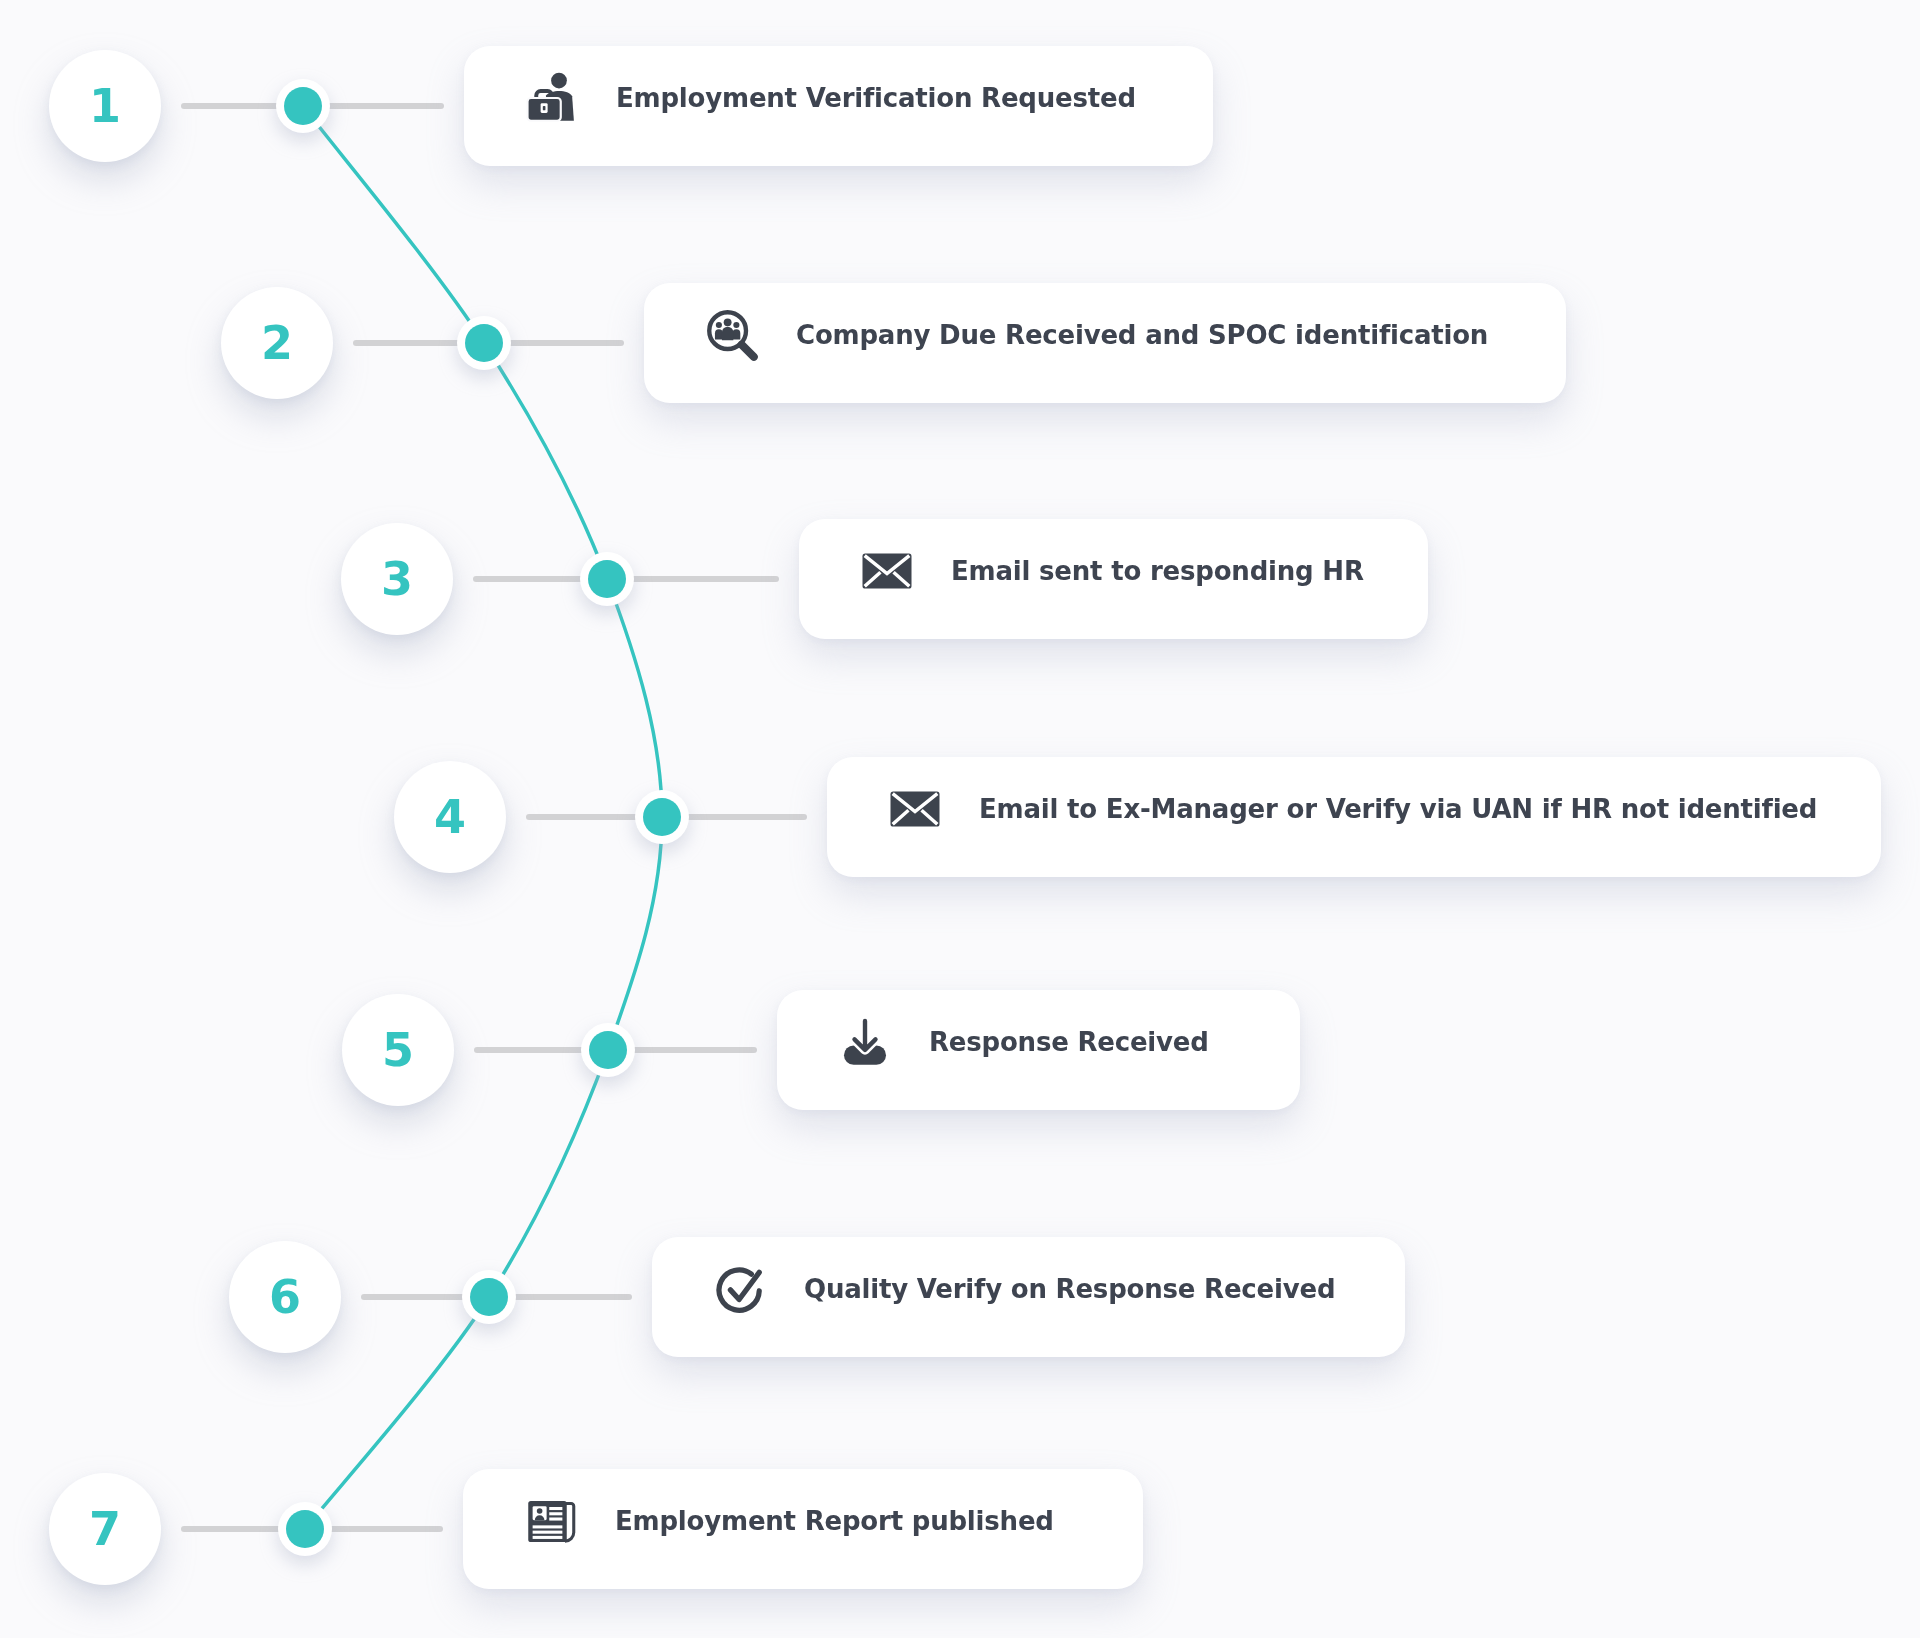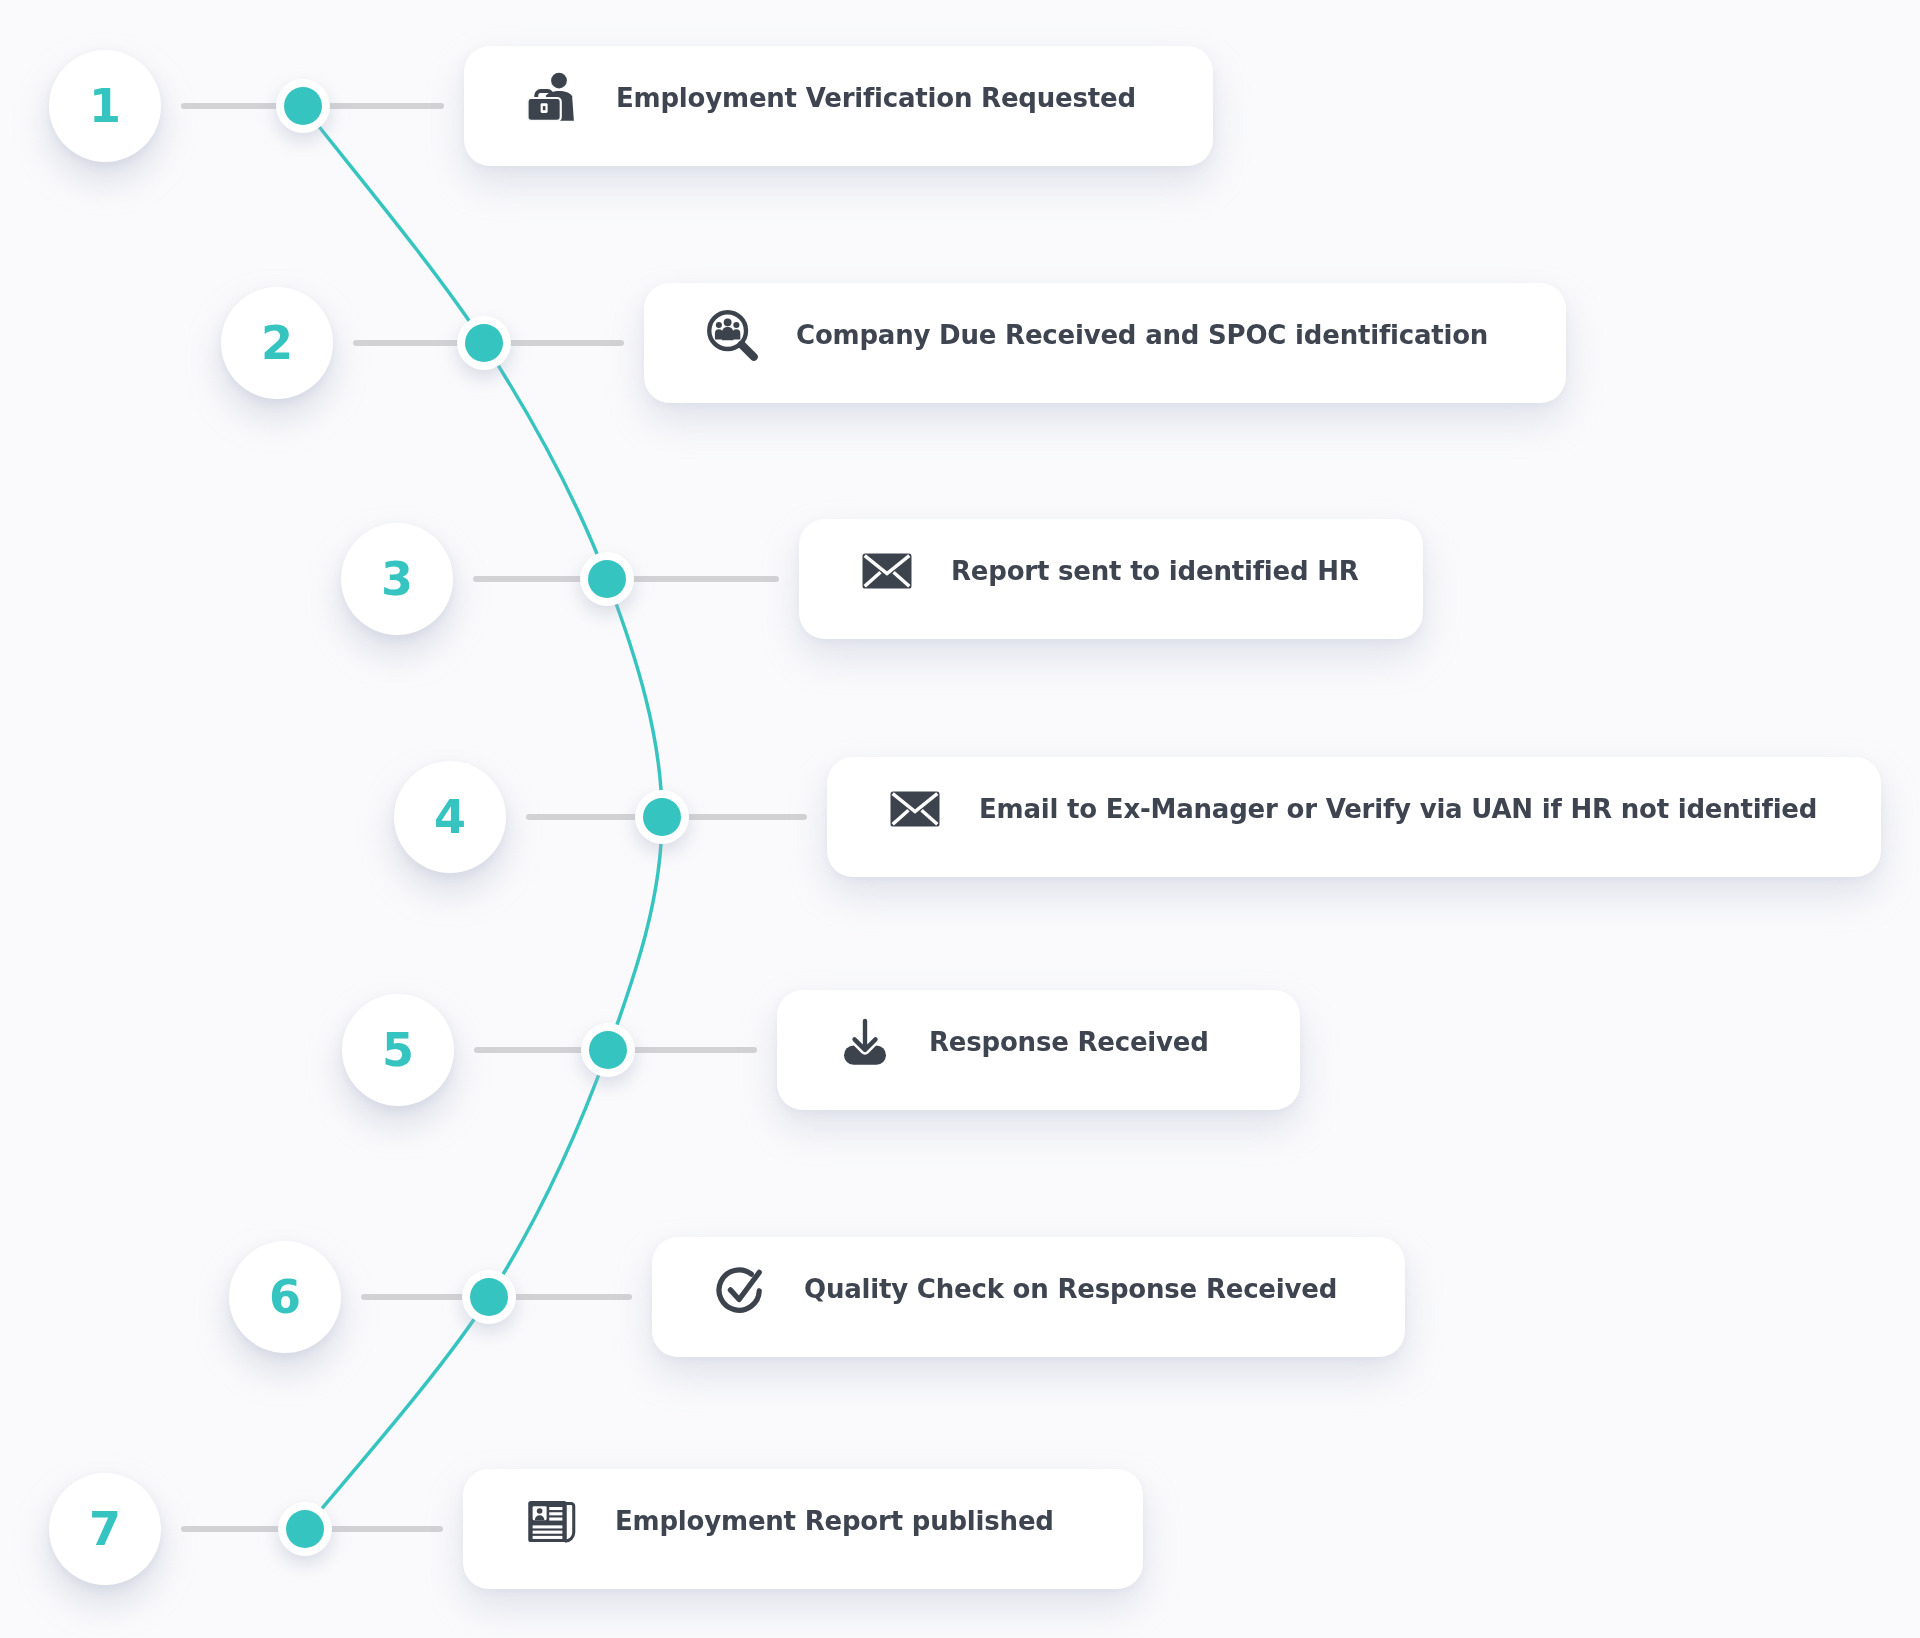--- a/index.html
+++ b/index.html
@@ -176,21 +176,21 @@
         <div class="dot"></div>
       </div>
     <div class="card">
       <span class="icon">
         <svg viewBox="0 0 64 64" fill="currentColor">
           <rect x="4" y="12" width="56" height="40" rx="3"></rect>
           <path d="M6.5 14.5 L32 35 L57.5 14.5" fill="none" stroke="#fff" stroke-width="4"></path>
           <path d="M6.5 49.5 L24.5 33.5 M57.5 49.5 L39.5 33.5" fill="none" stroke="#fff" stroke-width="4"></path>
         </svg>
       </span>
-      <span class="label">Report sent to identified HR</span>
+      <span class="label">Email sent to responding HR</span>
     </div>
   </div>
 
   <div class="row r4">
     <div class="num-circle">
       <span class="num">4</span>
     </div>
     <div class="h-line"></div>
     <div class="dot-ring">
         <div class="dot"></div>
@@ -235,21 +235,21 @@
     <div class="dot-ring">
         <div class="dot"></div>
       </div>
     <div class="card">
       <span class="icon">
         <svg viewBox="0 0 64 64" fill="none" stroke="currentColor">
           <path d="M45 15 A23 23 0 1 0 54 34" stroke-width="6" stroke-linecap="round"></path>
           <path d="M21 33 L31 44 L54 13" stroke-width="6" stroke-linecap="round" stroke-linejoin="round"></path>
         </svg>
       </span>
-      <span class="label">Quality Check on Response Received</span>
+      <span class="label">Quality Verify on Response Received</span>
     </div>
   </div>
 
   <div class="row r7">
     <div class="num-circle">
       <span class="num">7</span>
     </div>
     <div class="h-line"></div>
     <div class="dot-ring">
         <div class="dot"></div>

